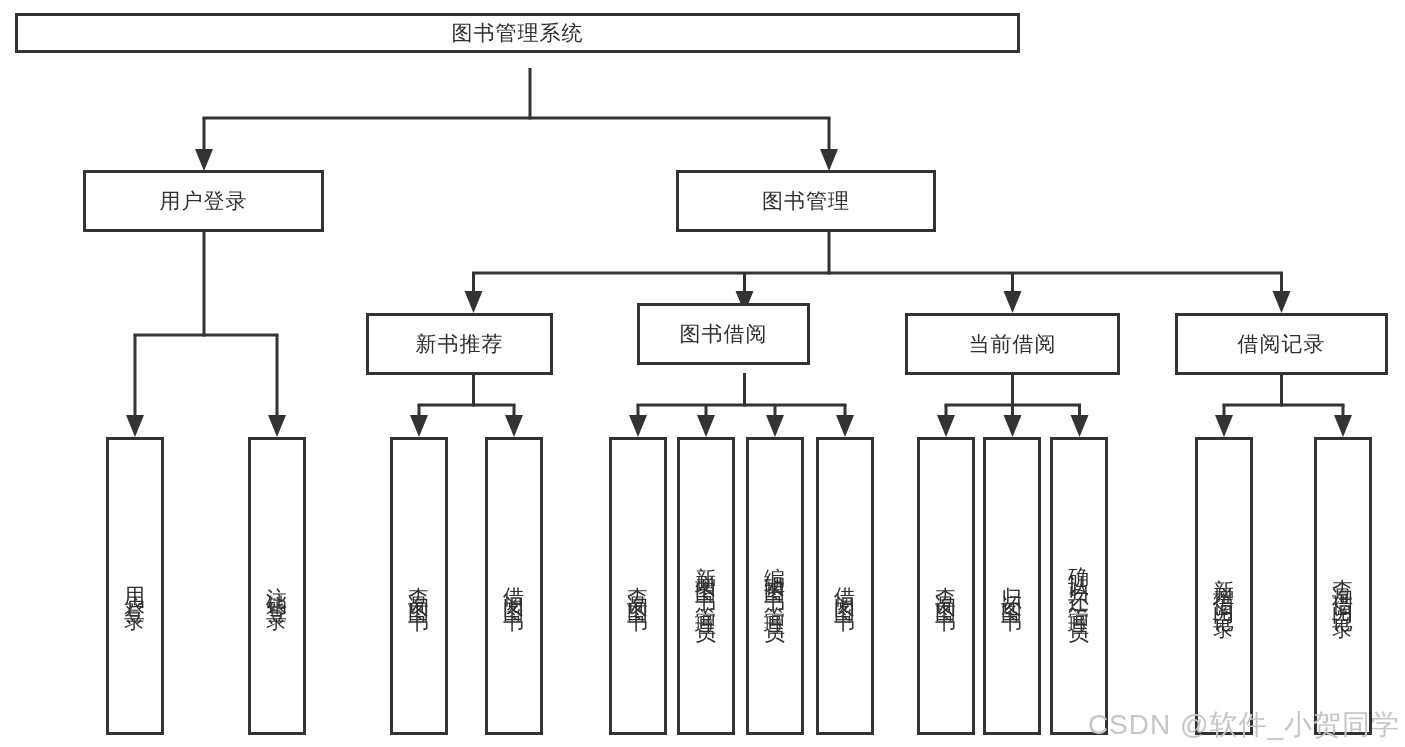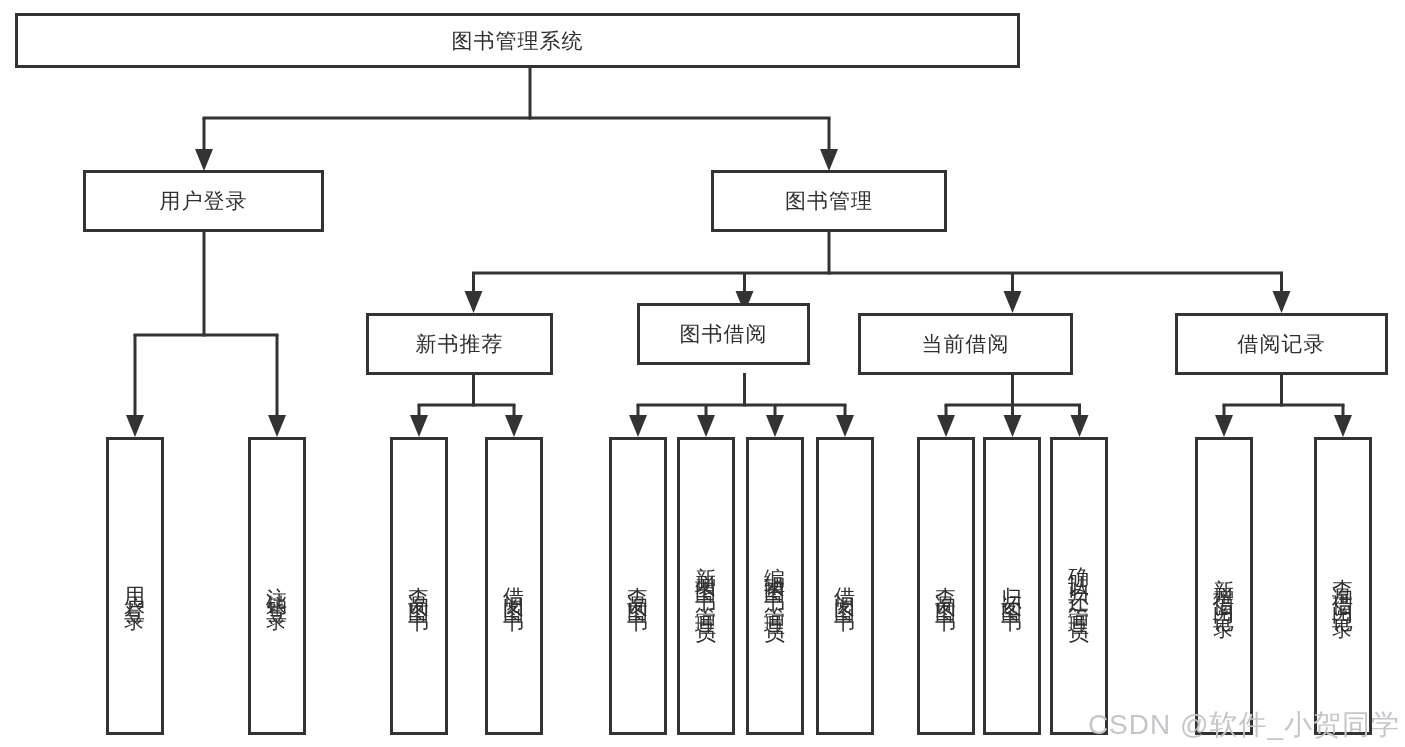--- a/index.html
+++ b/index.html
@@ -24,21 +24,21 @@
     box-sizing:border-box;
     border:3px solid var(--color-line,#333);
     background:var(--color-background,#fff);
     display:flex;align-items:center;justify-content:center;
     color:var(--color-text,#333);
     font-size:21px;
     letter-spacing:1px;
     white-space:nowrap;
   }
   .node.hbox{height:62px;}
-  .node.root{height:55px;align-items:center;}
+  .node.root{height:40px;align-items:center;}
   .node.leaf{
     width:58px;height:298px;top:437px;
   }
   .node.leaf .vtext{
     writing-mode:vertical-rl;
     text-orientation:mixed;
     letter-spacing:8px;
     line-height:1;
     white-space:nowrap;
   }
@@ -131,31 +131,31 @@
     </g>
   </svg>
 
   <div class="node root" style="left:15px;top:13px;width:1005px;">
     <span>图书管理系统</span>
   </div>
 
   <div class="node hbox" style="left:83px;top:170px;width:241px;">
     <span>用户登录</span>
   </div>
-  <div class="node hbox" style="left:711px;top:170px;width:236px;">
+  <div class="node hbox" style="left:676px;top:170px;width:260px;">
     <span>图书管理</span>
   </div>
 
   <div class="node hbox" style="left:366px;top:313px;width:187px;">
     <span>新书推荐</span>
   </div>
   <div class="node hbox" style="left:637px;top:303px;width:173px;">
     <span>图书借阅</span>
   </div>
-  <div class="node hbox" style="left:858px;top:313px;width:215px;">
+  <div class="node hbox" style="left:905px;top:313px;width:215px;">
     <span>当前借阅</span>
   </div>
   <div class="node hbox" style="left:1175px;top:313px;width:213px;">
     <span>借阅记录</span>
   </div>
 
   <div class="node leaf" style="left:106px;">
     <span class="vtext">用户登录</span>
   </div>
   <div class="node leaf" style="left:248px;">

